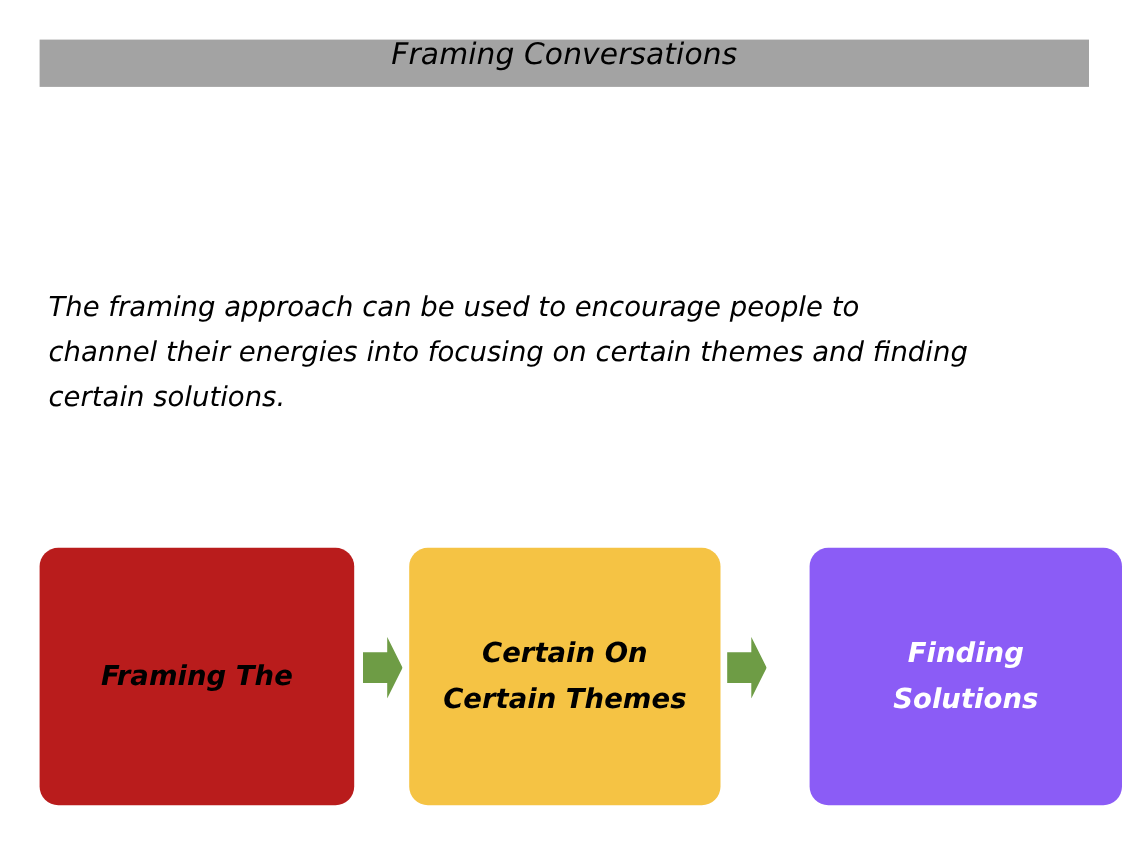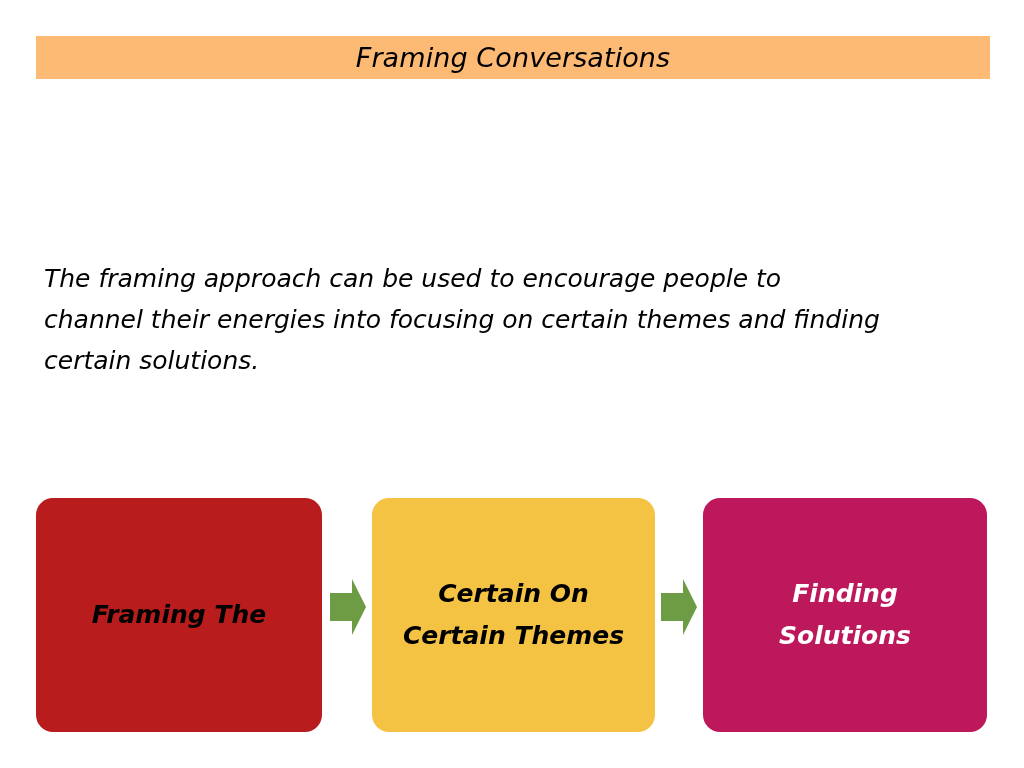--- a/index.html
+++ b/index.html
@@ -25,23 +25,23 @@
     background: #ffffff;
   }
 
   
   .title-band {
     position: absolute;
     left: 36px;
     top: 36px;
     width: 954px;
     height: 43px;
-    background: #fdba74;
+    background: #a3a3a3;
     display: flex;
-    align-items: center;
+    align-items: flex-start;
     justify-content: center;
   }
   .title-text {
     font-family: "DejaVu Sans", sans-serif;
     font-style: italic;
     font-weight: 400;
     font-size: 27px;
     color: #000000;
     letter-spacing: 0.1px;
     white-space: nowrap;
@@ -104,23 +104,23 @@
   #box-1 .box-line { color: #000000; }
 
   #box-2 {
     left: 372px;
     width: 283px;
     background: #f5c344;
   }
   #box-2 .box-line { color: #000000; }
 
   #box-3 {
-    left: 703px;
+    left: 736px;
     width: 284px;
-    background: #be185d;
+    background: #8b5cf6;
   }
   #box-3 .box-line { color: #ffffff; }
 
   
   .arrow {
     position: absolute;
     top: 81px;
     width: 36px;
     height: 56px;
   }

